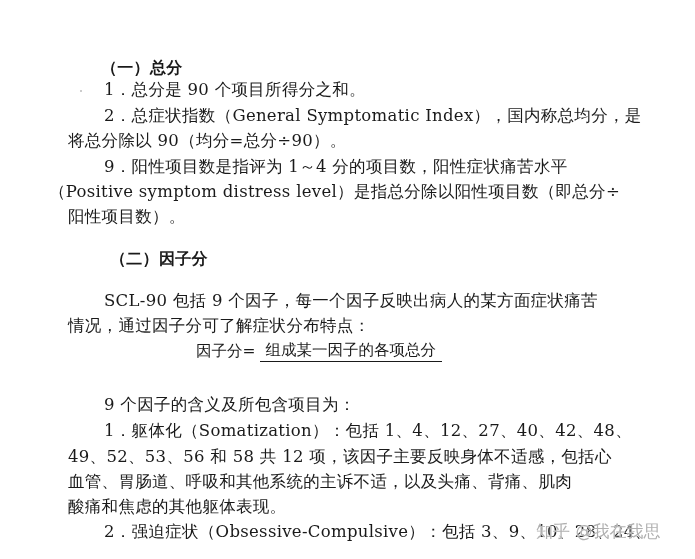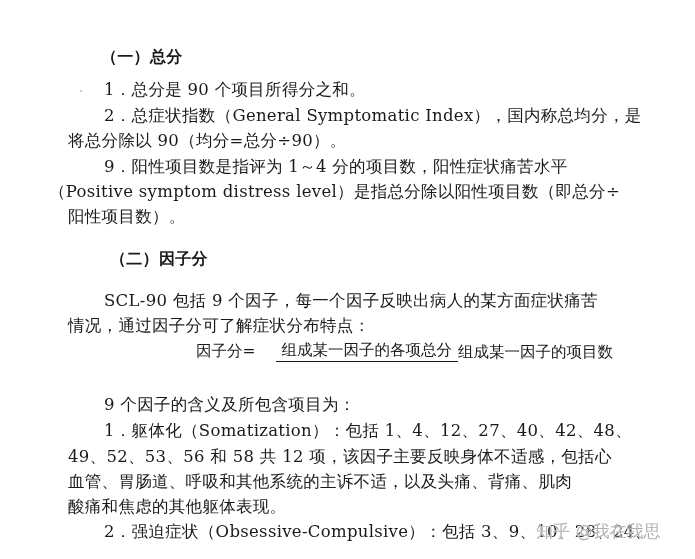--- a/index.html
+++ b/index.html
@@ -13,57 +13,56 @@
       position: absolute; white-space: nowrap;
       font-size: 16.5px; line-height: 22px; letter-spacing: 0.3px;
     }
     .heading { font-family: "DejaVu Sans", "Liberation Sans", sans-serif; font-weight: bold; font-size: 16px; }
     .intro { font-family: "DejaVu Sans", "Liberation Sans", sans-serif; font-size: 16px; }
     .formula {
       position: absolute; left: 196px; top: 340px;
       display: flex; align-items: center;
       font-family: "DejaVu Sans", "Liberation Sans", sans-serif; font-size: 15.5px;
     }
-    .frac { display: inline-flex; flex-direction: row; align-items: center; margin-left: 20px; }
+    .frac { display: inline-flex; flex-direction: column; align-items: center; margin-left: 4px; }
     .frac .num { padding: 0 6px 1px 6px; border-bottom: 1.5px solid #1a1a1a; line-height: 20px; }
     .frac .den { padding-top: 1px; line-height: 20px; }
     .dot { position: absolute; left: 80px; top: 90px; width: 2px; height: 2px; background: #bbb; border-radius: 1px; }
     .watermark {
       position: absolute; left: 536px; top: 520px;
       font-family: "DejaVu Sans", "Liberation Sans", sans-serif;
       font-size: 17px; color: rgba(150,150,150,0.75); white-space: nowrap;
       text-shadow: 0 0 1px #fff, 0 0 1px #fff;
     }
   </style>
 </head>
 <body>
 
 <div class="page">
   <div class="dot"></div>
 
 
-  <div class="line heading" style="left:101px; top:46px;">（一）总分</div>
+  <div class="line heading" style="left:101px; top:57px;">（一）总分</div>
 
   <div class="line" style="left:104px; top:79px;">1．总分是 90 个项目所得分之和。</div>
   <div class="line" style="left:104px; top:105px;">2．总症状指数（General Symptomatic Index），国内称总均分，是</div>
   <div class="line" style="left:68px; top:130px;">将总分除以 90（均分=总分÷90）。</div>
   <div class="line" style="left:104px; top:156px;">9．阳性项目数是指评为 1～4 分的项目数，阳性症状痛苦水平</div>
   <div class="line" style="left:49px; top:181px;">（Positive symptom distress level）是指总分除以阳性项目数（即总分÷</div>
   <div class="line" style="left:68px; top:206px;">阳性项目数）。</div>
 
   <div class="line heading" style="left:110px; top:248px;">（二）因子分</div>
 
   <div class="line" style="left:104px; top:290px;">SCL-90 包括 9 个因子，每一个因子反映出病人的某方面症状痛苦</div>
   <div class="line" style="left:68px; top:315px;">情况，通过因子分可了解症状分布特点：</div>
 
   <div class="formula">
     <span>因子分=</span>
     <span class="frac">
       <span class="num">组成某一因子的各项总分</span>
-      <span class="den">组成某一因子的项目数</span>
     </span>
   </div>
 
   <div class="line" style="left:104px; top:394px;">9 个因子的含义及所包含项目为：</div>
 
   <div class="line" style="left:104px; top:420px;">1．躯体化（Somatization）：包括 1、4、12、27、40、42、48、</div>
   <div class="line" style="left:68px; top:446px;">49、52、53、56 和 58 共 12 项，该因子主要反映身体不适感，包括心</div>
   <div class="line" style="left:68px; top:471px;">血管、胃肠道、呼吸和其他系统的主诉不适，以及头痛、背痛、肌肉</div>
   <div class="line" style="left:68px; top:496px;">酸痛和焦虑的其他躯体表现。</div>
 

